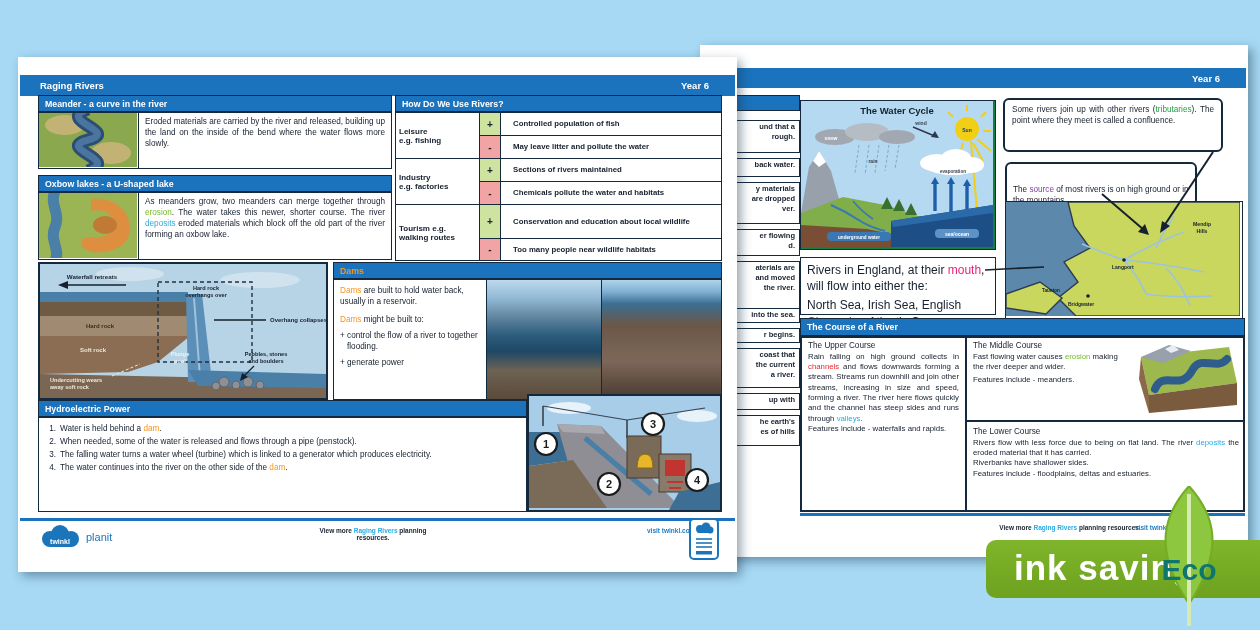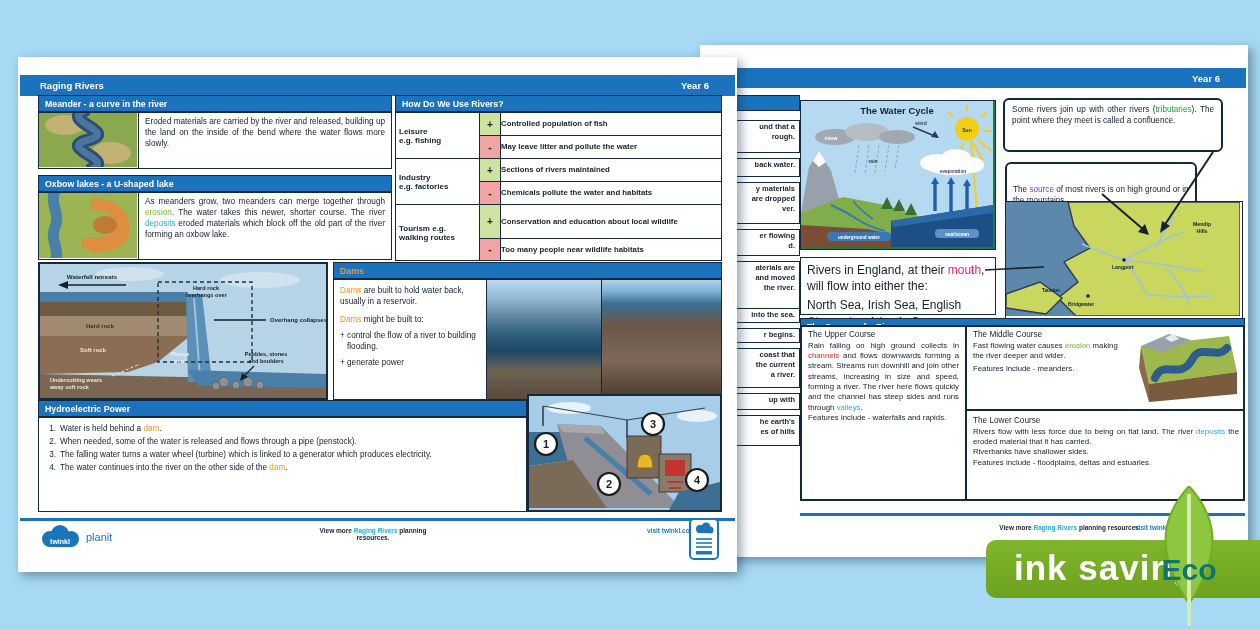--- a/index.html
+++ b/index.html
@@ -15,21 +15,21 @@
   .just { text-align:justify; }
   .hl-green { color:#76b82a; } .hl-dgreen { color:#1f9e46; } .hl-blue { color:#29abe2; }
   .hl-red { color:#e8262d; } .hl-orange { color:#f7941d; } .hl-pink { color:#ec1e79; } .hl-purple { color:#7d3f98; }
   .gcell { position:absolute; background:#fff; border:1.6px solid #14293e; font-size:7.5px; line-height:1.32; font-weight:bold; color:#16202e; text-align:right; padding:1px 4px 0 0; white-space:pre-line; }
   .uses-table { border-collapse:collapse; width:100%; }
   .uses-table td { border:1.5px solid #14293e; font-weight:bold; color:#16202e; }
   .uses-table .lab { font-size:8px; padding:1px 3px; vertical-align:middle; }
   .uses-table .sign { width:21px; text-align:center; font-size:10px; }
   .uses-table .plus { background:#cfe3a0; }
   .uses-table .minus { background:#f2a3a3; }
-  .uses-table .desc { font-size:7.8px; padding:1px 0; line-height:1.25; }
+  .uses-table .desc { font-size:7.8px; padding:1px 12px; line-height:1.25; }
   .hitem { display:flex; margin-bottom:2.5px; }
   .hnum { width:15px; flex:0 0 15px; text-align:right; padding-right:4px; }
   .bullet { padding-left:7px; text-indent:-7px; margin-top:5px; }
   .course-h { font-size:8.2px; }
   .foot-small { font-size:6.5px; font-weight:bold; color:#16202e; }
   svg text { font-family:"Liberation Sans", sans-serif; font-weight:bold; }
 </style>
 </head>
 <body>
 
@@ -163,21 +163,21 @@
       <line x1="233" y1="57" x2="184" y2="131" stroke="#16202e" stroke-width="2"></line>
       <polygon points="180,138 182,126 190,131" fill="#16202e"></polygon>
       <line x1="122" y1="99" x2="164" y2="135" stroke="#16202e" stroke-width="2"></line>
       <polygon points="169,140 158,137 165,129" fill="#16202e"></polygon>
       <line x1="5" y1="175" x2="64" y2="172" stroke="#16202e" stroke-width="1.6"></line>
     </svg>
 
     <div class="sech" style="left:100px;top:273px;width:445px;height:18px;">
       <span>The Course of a River</span>
     </div>
-    <div class="box" style="left:100px;top:280px;width:445px;height:176px;border-width:2px;padding-left:27px;">
+    <div class="box" style="left:100px;top:291px;width:445px;height:176px;border-width:2px;padding-left:27px;">
       <div class="abs" style="left:0;top:0;width:165px;height:172px;border-right:2px solid #14293e;padding:3px 6px;font-size:7.8px;line-height:1.32;">
         <div class="t course-h">The Upper Course</div>
         <p class="t just"><span>Rain falling on high ground collects in </span><span class="hl-red">channels</span><span> and flows downwards forming a stream. Streams run downhill and join other streams, increasing in size and speed, forming a river. The river here flows quickly and the channel has steep sides and runs through </span><span class="hl-blue">valleys</span><span>.</span></p>
         <p class="t">Features include - waterfalls and rapids.</p>
       </div>
       <div class="abs" style="left:165px;top:0;width:278px;height:84px;border-bottom:2px solid #14293e;padding:3px 6px;font-size:7.8px;line-height:1.32;">
         <div style="width:152px;">
           <div class="t course-h">The Middle Course</div>
           <p class="t"><span>Fast flowing water causes </span><span class="hl-green">erosion</span><span> making the river deeper and wider.</span></p>
           <p class="t" style="margin-top:3px;">Features include - meanders.</p>
@@ -331,21 +331,21 @@
         </table>
     </div>
 
     <div class="sech" style="left:315px;top:205px;width:389px;height:17px;">
       <span class="hl-orange">Dams</span>
     </div>
     <div class="box" style="left:315px;top:222px;width:389px;height:121px;display:flex;">
       <div style="flex:0 0 152px;padding:5px 6px;font-size:8.2px;line-height:1.35;">
         <p class="t"><span class="hl-orange">Dams</span><span> are built to hold water back, usually in a reservoir.</span></p>
         <p class="t" style="margin-top:7px;"><span class="hl-orange">Dams</span><span> might be built to:</span></p>
-        <p class="t bullet">+ control the flow of a river to building flooding.</p>
+        <p class="t bullet">+ control the flow of a river to together flooding.</p>
         <p class="t bullet">+ generate power</p>
       </div>
       <div style="flex:1;border-left:1.6px solid #14293e;background:linear-gradient(180deg,#bcd9ec 0%,#8fb7d4 16%,#6b8fa8 28%,#2e5d7d 46%,#1d4866 60%,#6e6253 76%,#5a4a3a 100%);"></div>
       <div style="flex:1.05;border-left:1.6px solid #14293e;background:linear-gradient(180deg,#aed3ea 0%,#7fb0d2 10%,#3c6e92 20%,#6b5747 38%,#7d675a 68%,#4a3a30 100%);"></div>
     </div>
 
     <div class="sech" style="left:20px;top:343px;width:489px;height:17px;">
       <span>Hydroelectric Power</span>
     </div>
     <div class="box" style="left:20px;top:360px;width:489px;height:95px;padding:6px 8px 0 6px;font-size:8.2px;line-height:1.3;">

